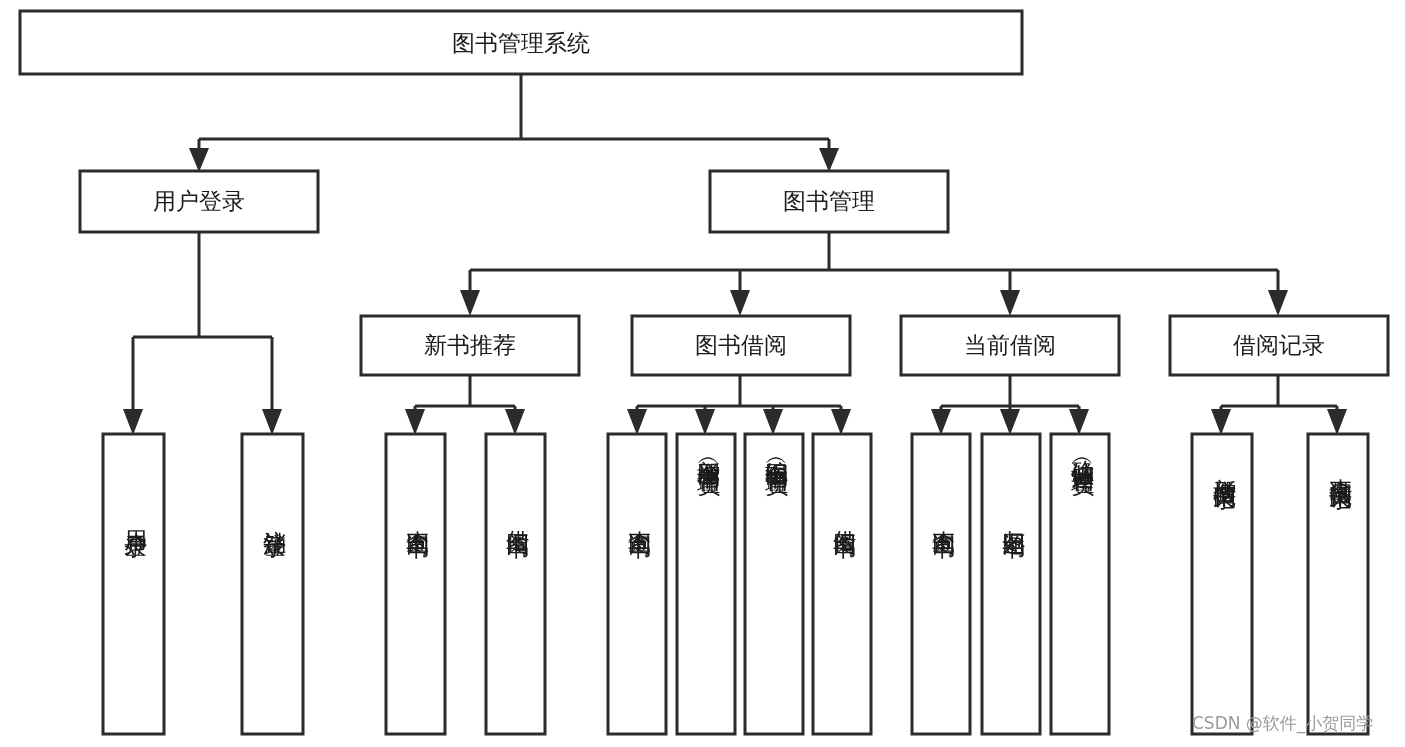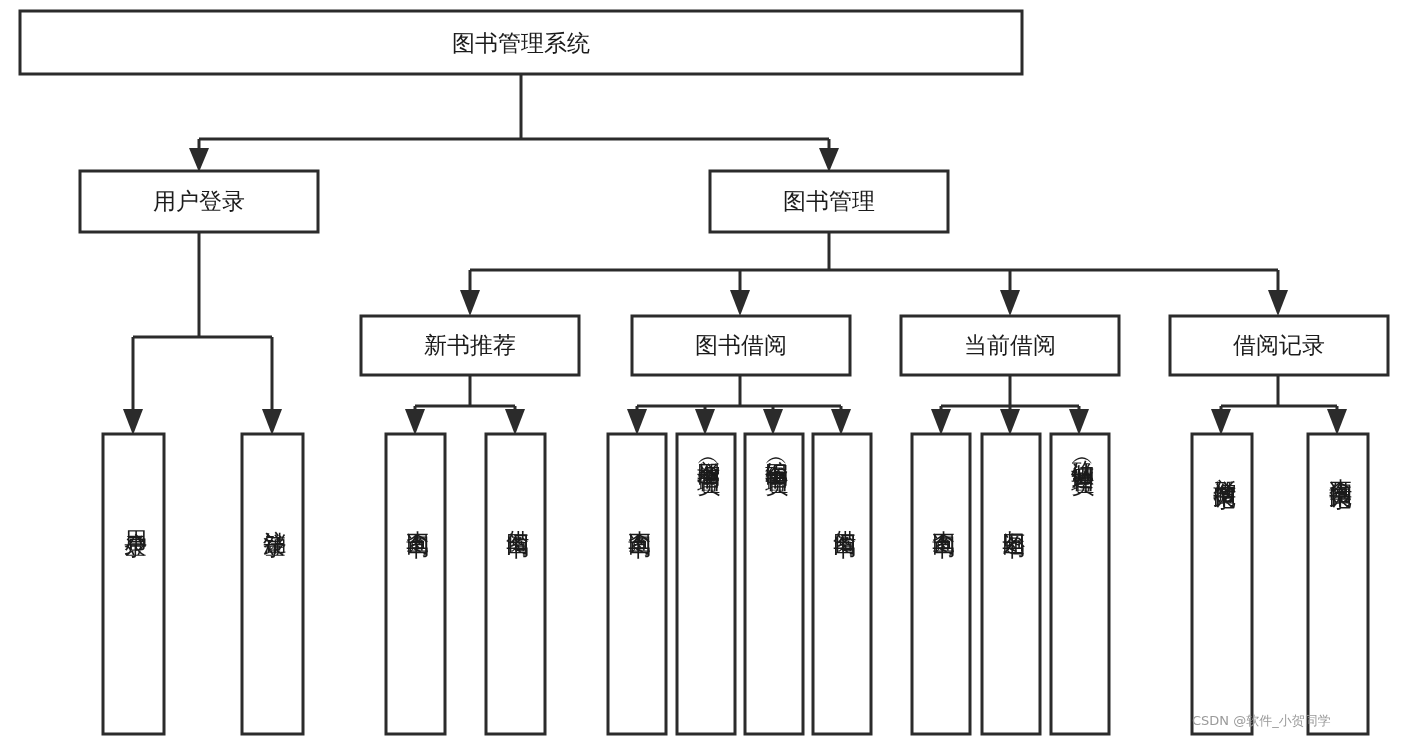--- a/index.html
+++ b/index.html
@@ -59,21 +59,21 @@
     color: #1b1b1b;
     white-space: nowrap;
     text-align: start;
     pointer-events: none;
   }
   .watermark {
     position: absolute;
     left: 1192px;
     top: 712px;
     font-family: "DejaVu Sans", "Liberation Sans", sans-serif;
-    font-size: 13px;
+    font-size: 17px;
     color: #9a9a9a;
     white-space: nowrap;
   }
 </style>
 </head>
 <body>
 
 <div id="diagram-root">
 
   <svg id="tree-svg" viewBox="0 0 1405 747">

